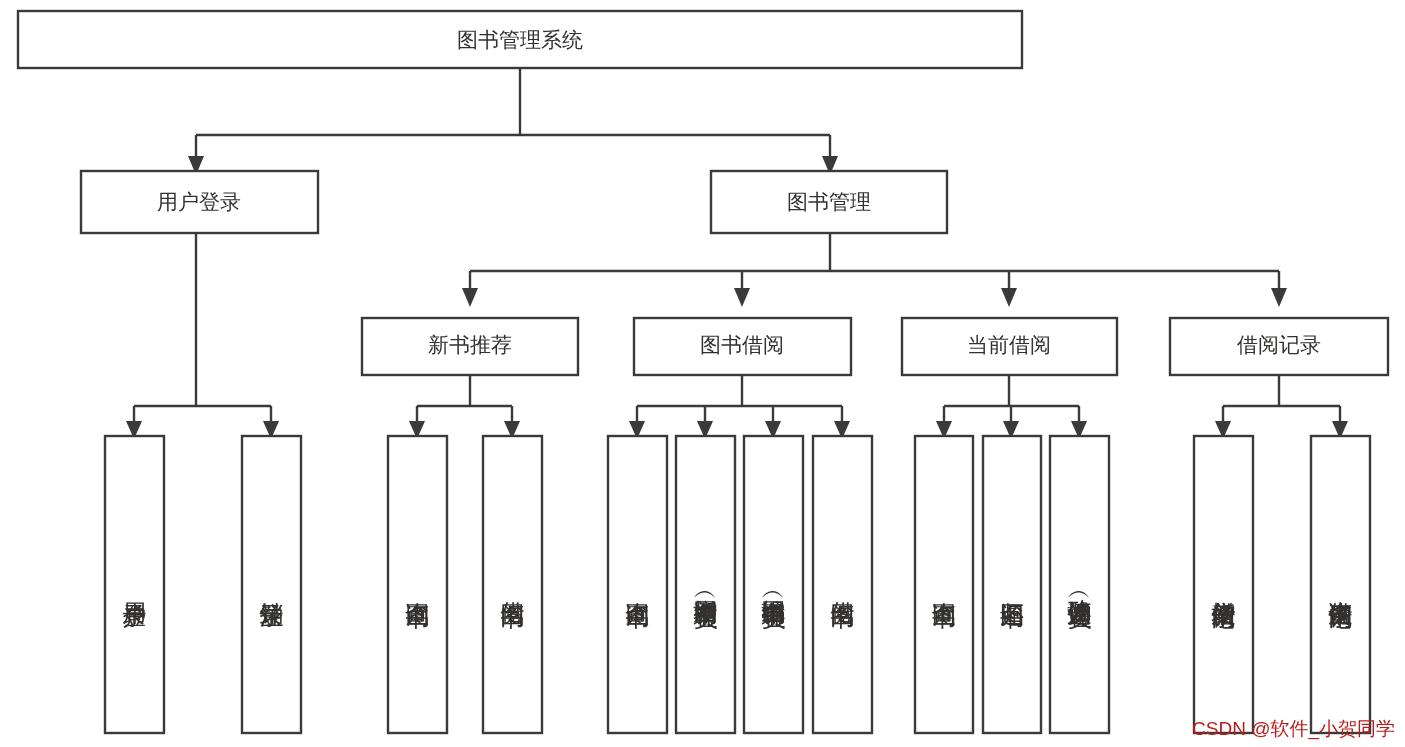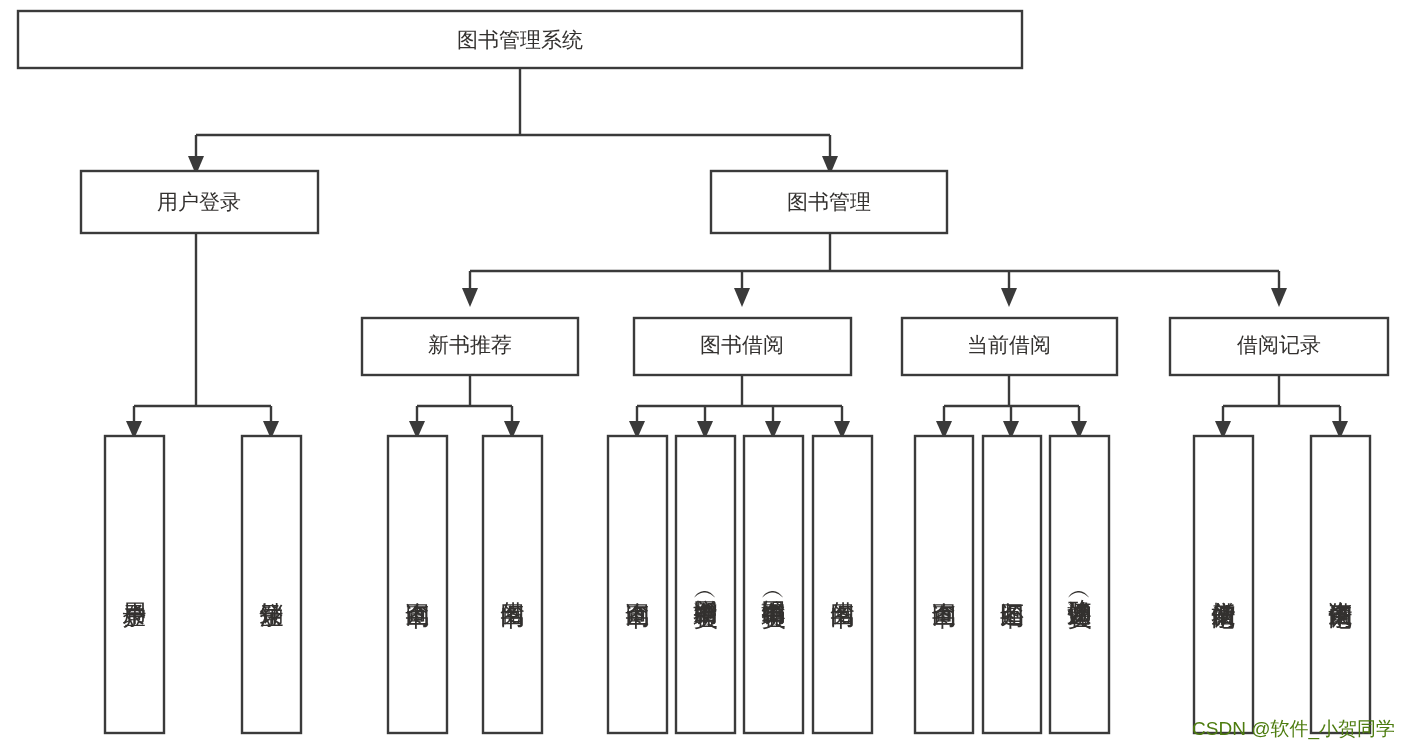--- a/index.html
+++ b/index.html
@@ -24,21 +24,21 @@
     display:flex;align-items:center;justify-content:center;
     font-family:"Liberation Sans","DejaVu Sans",sans-serif;
     font-size:24px;color:#33312f;
     writing-mode:vertical-rl;text-orientation:upright;
     line-height:1.08;letter-spacing:1px;
     white-space:normal;
   }
   #watermark{
     position:absolute;right:10px;bottom:5px;
     font-family:"Liberation Sans","DejaVu Sans",sans-serif;
-    font-size:19px;color:#4d7c0f;white-space:nowrap;
+    font-size:19px;color:#b91c1c;white-space:nowrap;
     pointer-events:none;user-select:none;
   }
 </style>
 </head>
 <body>
 
 <svg id="diagram" viewBox="0 0 1405 747">
 
   <g>
 

